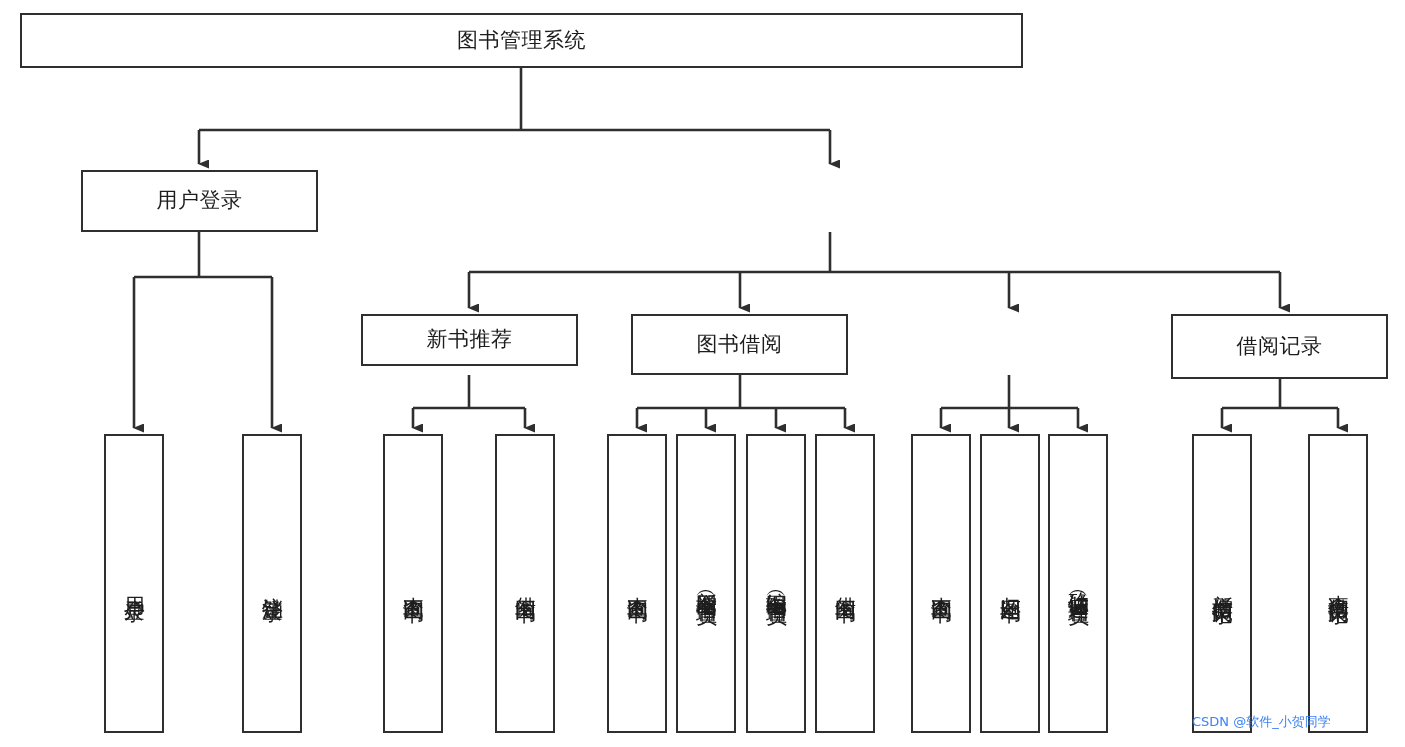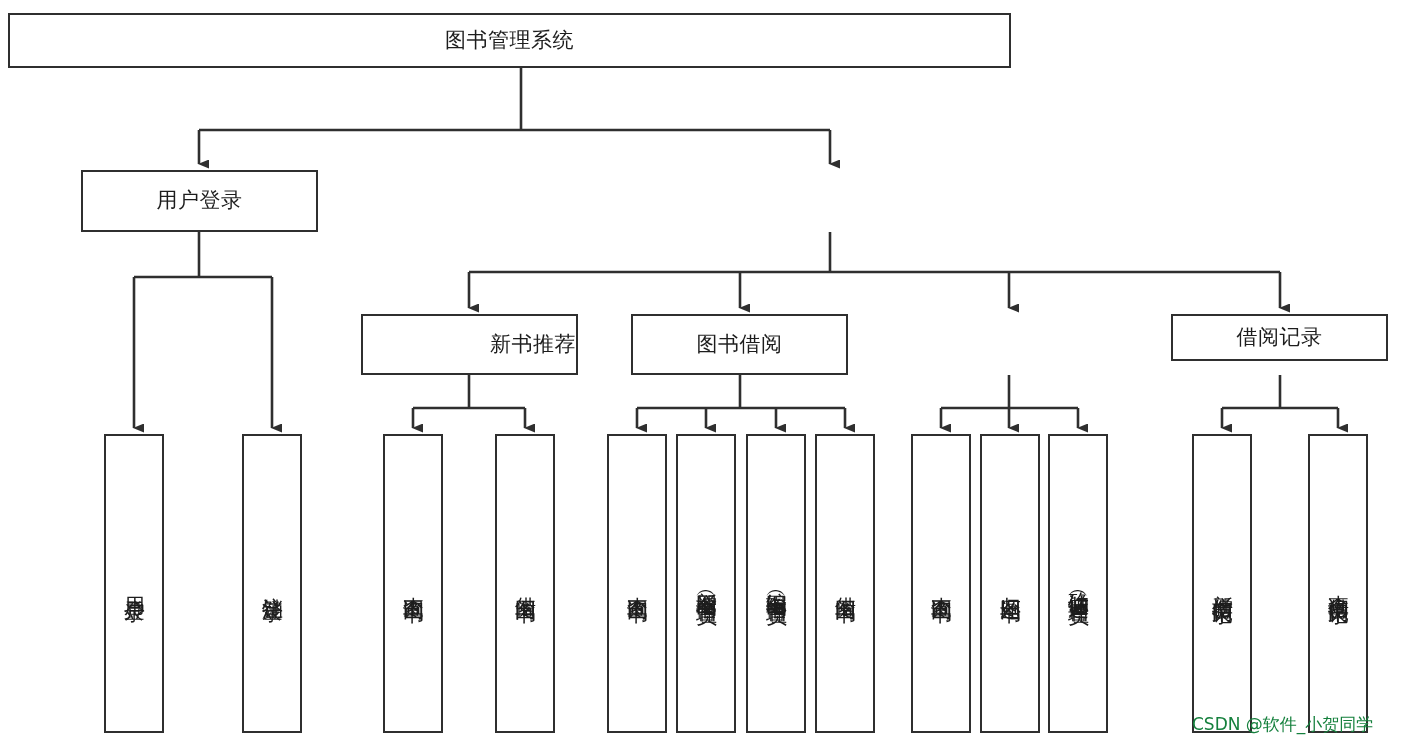--- a/index.html
+++ b/index.html
@@ -56,22 +56,22 @@
     font-size: 21px;
     line-height: 1.18;
     letter-spacing: 2px;
     white-space: nowrap;
     max-height: 100%;
   }
   .watermark {
     position: absolute;
     left: 1192px;
     top: 713px;
-    font-size: 17px;
-    color: #15803d;
+    font-size: 13px;
+    color: #3b82f6;
     white-space: nowrap;
     z-index: 3;
     font-family: "DejaVu Sans", "Liberation Sans", sans-serif;
   }
 </style>
 </head>
 <body>
 
 <div id="diagram-root">
 
@@ -118,39 +118,39 @@
       <path d="M1009,408 L1009,428" marker-end="url(#arrowhead)"></path>
       <path d="M1078,408 L1078,428" marker-end="url(#arrowhead)"></path>
 
       <path d="M1280,375 L1280,408"></path>
       <path d="M1222,408 L1338,408"></path>
       <path d="M1222,408 L1222,428" marker-end="url(#arrowhead)"></path>
       <path d="M1338,408 L1338,428" marker-end="url(#arrowhead)"></path>
     </g>
   </svg>
 
-  <div class="node" style="left:8px; top:13px; width:1003px; height:55px;">
+  <div class="node" style="left:20px; top:13px; width:1003px; height:55px;">
     <span class="node-label">图书管理系统</span>
   </div>
 
   <div class="node" style="left:81px; top:170px; width:237px; height:62px;">
     <span class="node-label">用户登录</span>
   </div>
 
 
-  <div class="node" style="left:361px; top:314px; width:217px; height:61px;justify-content:flex-end;">
+  <div class="node" style="left:361px; top:314px; width:217px; height:52px;">
     <span class="node-label">新书推荐</span>
   </div>
 
   <div class="node" style="left:631px; top:314px; width:217px; height:61px;align-items:center;">
     <span class="node-label">图书借阅</span>
   </div>
 
 
-  <div class="node" style="left:1171px; top:314px; width:217px; height:47px;">
+  <div class="node" style="left:1171px; top:314px; width:217px; height:65px;">
     <span class="node-label">借阅记录</span>
   </div>
 
   <div class="node leaf" style="left:104px; top:434px; width:60px; height:299px;">
     <span class="node-label">用户登录</span>
   </div>
 
   <div class="node leaf" style="left:242px; top:434px; width:60px; height:299px;">
     <span class="node-label">注销登录</span>
   </div>

